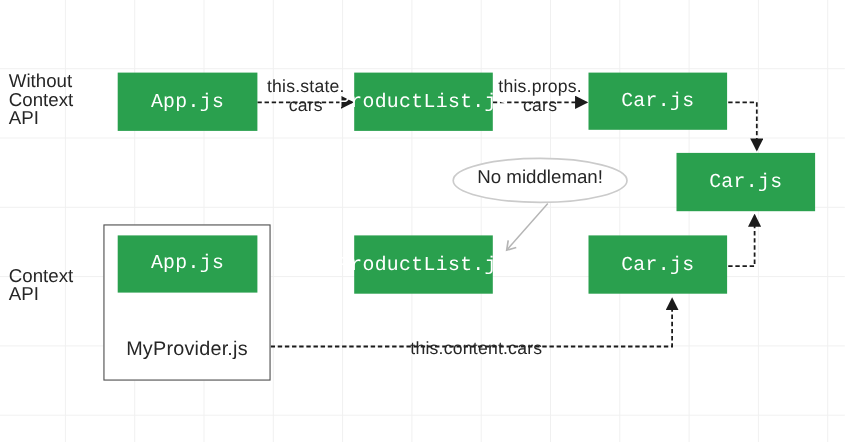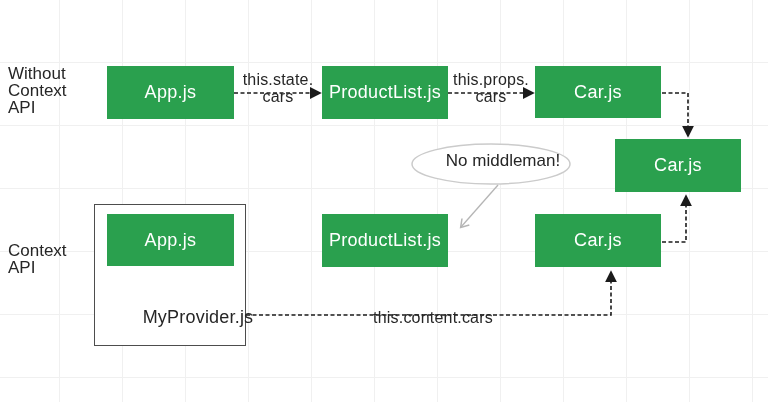--- a/index.html
+++ b/index.html
@@ -46,40 +46,40 @@
 
   .node {
     position: absolute;
     background: var(--node-fill, #2aa04e);
     color: var(--node-text, #ffffff);
     display: flex;
     align-items: center;
     justify-content: center;
     font-size: 18px;
     letter-spacing: 0.3px;
+    font-family: Liberation Mono, monospace;
   }
 
   .provider-box {
     position: absolute;
     left: 94px; top: 204px;
     width: 152px; height: 142px;
     box-sizing: border-box;
     background: var(--background, #ffffff);
     border: 1px solid var(--provider-border, #4d4d4d);
   }
 
   .provider-label {
     position: absolute;
     left: 94px; top: 307px;
     width: 152px;
     text-align: center;
     font-size: 18px;
     color: var(--label-text, #262626);
     letter-spacing: 0.2px;
-    padding-left: 28px;
   }
 
   .side-label {
     position: absolute;
     width: 100px;
     text-align: left;
     font-size: 17px;
     line-height: 17px;
     color: var(--label-text, #262626);
   }
@@ -89,21 +89,21 @@
     text-align: center;
     font-size: 16px;
     line-height: 17px;
     color: var(--label-text, #262626);
     letter-spacing: 0.2px;
     margin-top: 21px;
   }
 
   .callout-text {
     position: absolute;
-    left: 423px; top: 151px;
+    left: 411px; top: 151px;
     width: 160px;
     text-align: center;
     font-size: 17px;
     color: var(--label-text, #262626);
   }
 </style>
 </head>
 <body>
 
 <div class="canvas">

